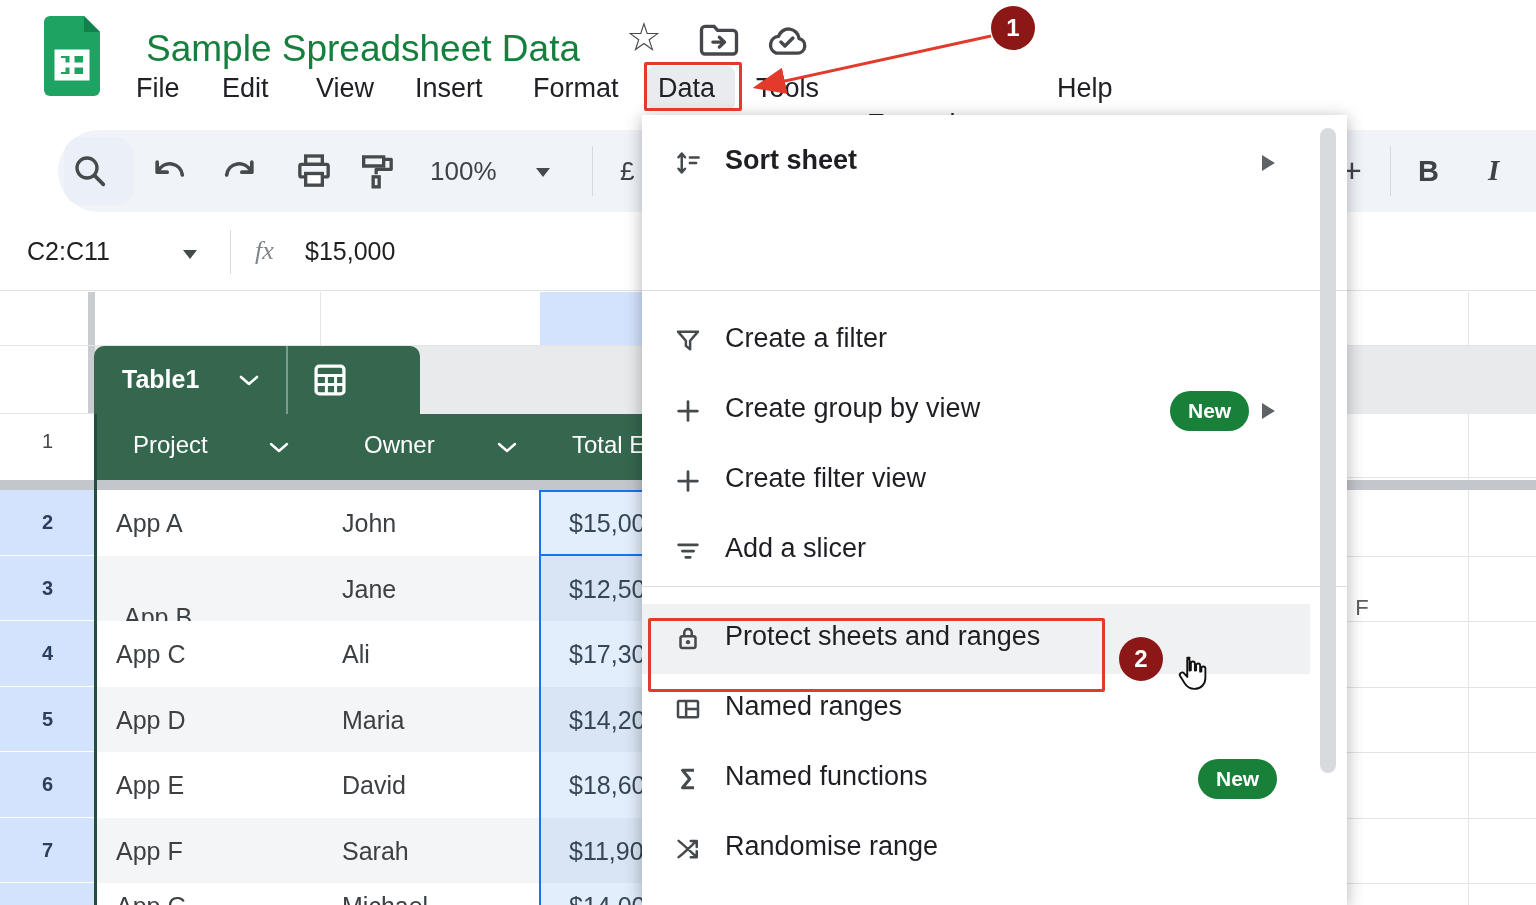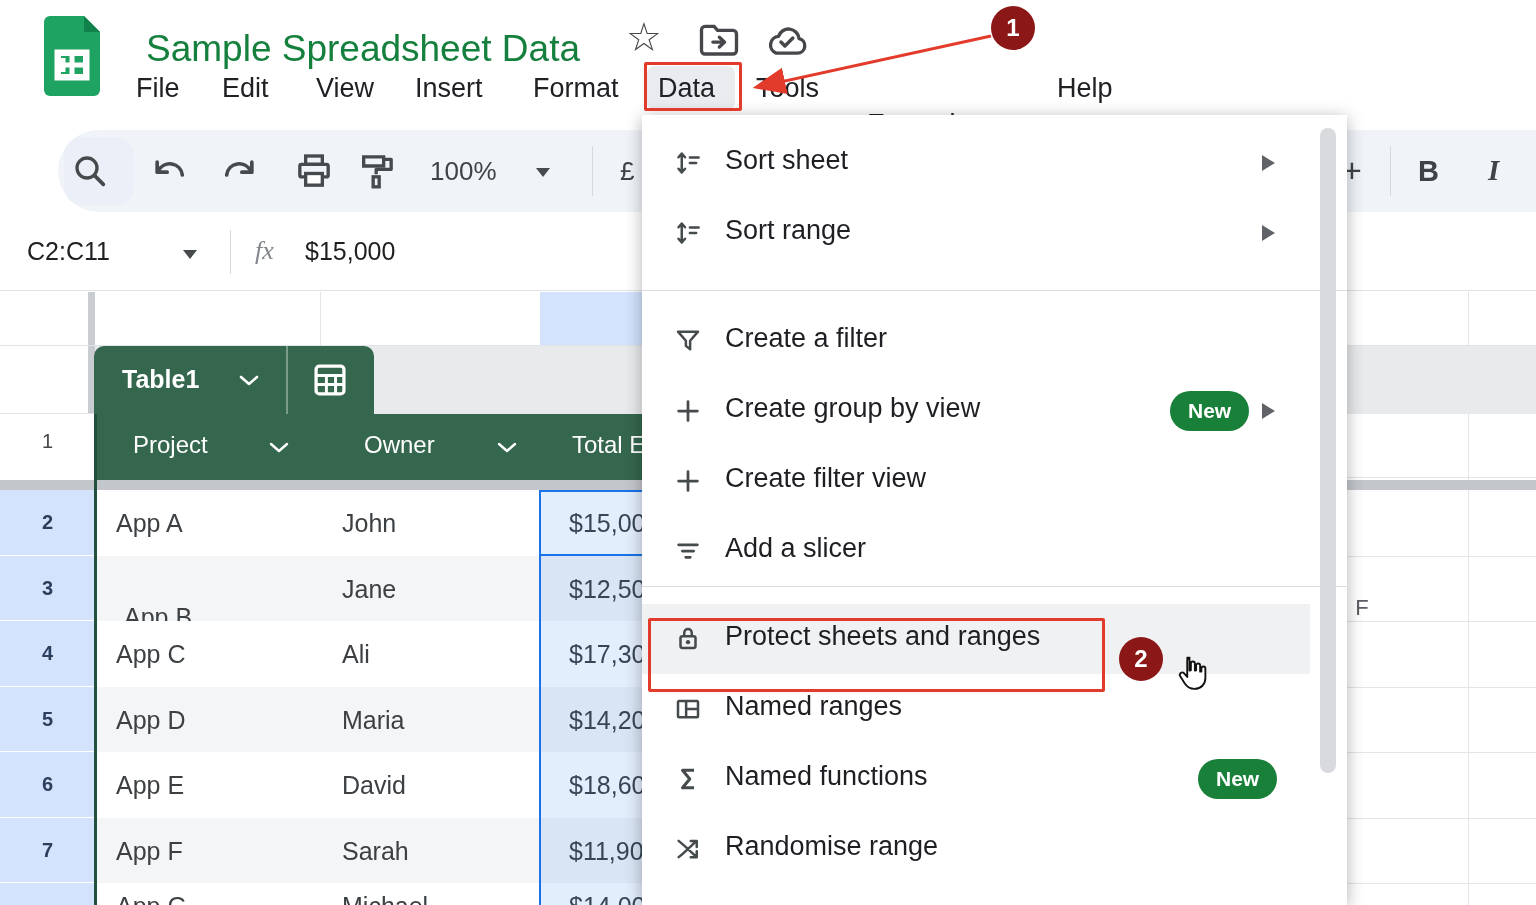--- a/index.html
+++ b/index.html
@@ -127,21 +127,21 @@
       <div class="abs" style="left: 540px; top: 1px; width: 110px; height: 53px; background: rgb(211, 227, 253);"></div>
       <div class="abs" style="left: 88px; top: 1px; width: 7px; height: 122px; background: rgb(201, 204, 209);"></div>
       <div class="abs colletter" style="left: 196px; width: 26px; text-align: center;">A</div>
       <div class="abs colletter" style="left: 420px; width: 26px; text-align: center;">B</div>
       <div class="abs colletter" style="left: 1349px; width: 26px; text-align: center;">F</div>
       <div class="abs gridline" style="left: 320px; top: 1px; width: 1px; height: 53px;"></div>
       <div class="abs gridline" style="left: 1468px; top: 1px; width: 1px; height: 614px;"></div>
       <div class="abs gridline" style="left: 0px; top: 54px; width: 1536px; height: 1px;"></div>
       <div class="abs" style="left: 95px; top: 55px; width: 1441px; height: 68px; background: rgb(232, 234, 236);"></div>
       <div class="abs gridline" style="left: 0px; top: 122px; width: 95px; height: 1px;"></div>
-      <div class="abs" style="left: 94px; top: 55px; width: 280px; height: 68px; background: rgb(53, 103, 78); border-radius: 10px 10px 0px 0px;">
+      <div class="abs" style="left: 94px; top: 55px; width: 326px; height: 68px; background: rgb(53, 103, 78); border-radius: 10px 10px 0px 0px;">
         <div class="abs" style="position: absolute; left: 28px; top: 19px; font-size: 25px; font-weight: 600; color: rgb(255, 255, 255);">Table1</div>
         <svg style="position:absolute;left:144px;top:28px;" width="22" height="14" viewBox="0 0 22 14">
           <path d="M3 3 l8 7 8-7" fill="none" stroke="#fff" stroke-width="2.6" stroke-linecap="round" stroke-linejoin="round"></path>
         </svg>
         <div style="position:absolute;left:192px;top:0;width:2px;height:68px;background:rgba(255,255,255,.35)"></div>
         <svg style="position:absolute;left:216px;top:16px;" width="40" height="36" viewBox="0 0 24 22">
           <rect x="3.5" y="2.5" width="17" height="17" rx="2" fill="none" stroke="#fff" stroke-width="2"></rect>
           <path d="M3.5 8.2 h17 M3.5 13.8 h17 M9.8 8.2 v11.3 M15.4 8.2 v11.3" stroke="#fff" stroke-width="1.8"></path>
         </svg>
       </div>
@@ -199,34 +199,26 @@
       <div class="abs celltext" style="left: 342px; top: 601px;">Michael</div>
       <div class="abs celltext" style="left: 569px; top: 601px;">$14,000</div>
       <div class="abs gridline" style="left: 1347px; top: 186px; width: 189px; height: 1px;"></div>
       <div class="abs" style="left: 540px; top: 199px; width: 110px; height: 415px; background: rgba(26, 115, 232, 0.12);"></div>
       <div class="abs" style="left: 539px; top: 199px; width: 2px; height: 415px; background: rgb(26, 115, 232);"></div>
       <div class="abs" style="left: 539px; top: 199px; width: 111px; height: 65.5px; border-top: 2.5px solid rgb(26, 115, 232); border-right: none; border-bottom: 2.5px solid rgb(26, 115, 232); border-left: 2.5px solid rgb(26, 115, 232); border-image: initial; box-sizing: border-box;"></div>
       <div class="abs" style="left: 94px; top: 123px; width: 2.5px; height: 491px; background: rgb(35, 80, 60);"></div>
     </div>
 
   <div class="abs" id="menu-panel">
-      <div class="abs mitem" style="top: 13px; background: transparent;">
+      <div class="abs mitem" style="top: 13px; background: transparent; font-weight: bold;">
         <svg width="30" height="30" viewBox="0 0 24 24" style="position: absolute; left: 31px; top: 20px;">
           <path d="M7 4.6 V19.4 M4.4 7.4 L7 4.4 L9.6 7.4 M4.4 16.6 L7 19.6 L9.6 16.6" fill="none" stroke="#454a4d" stroke-width="2" stroke-linecap="round" stroke-linejoin="round"></path>
           <path d="M13.5 7.5 h7 M13.5 12 h5" stroke="#454a4d" stroke-width="2" stroke-linecap="round"></path>
         </svg>
         <div class="abs mlabel">Sort sheet</div>
-        <div class="abs subarrow" style="left: 620px; top: 27px;"></div>
-      </div>
-      <div class="abs mitem" style="top: 83px; background: transparent;">
-        <svg width="30" height="30" viewBox="0 0 24 24" style="position: absolute; left: 31px; top: 20px;">
-          <path d="M7 4.6 V19.4 M4.4 7.4 L7 4.4 L9.6 7.4 M4.4 16.6 L7 19.6 L9.6 16.6" fill="none" stroke="#454a4d" stroke-width="2" stroke-linecap="round" stroke-linejoin="round"></path>
-          <path d="M13.5 7.5 h7 M13.5 12 h5" stroke="#454a4d" stroke-width="2" stroke-linecap="round"></path>
-        </svg>
-        <div class="abs mlabel">Sort range</div>
         <div class="abs subarrow" style="left: 620px; top: 27px;"></div>
       </div>
       <div class="abs mdivider" style="top: 175px;"></div>
       <div class="abs mitem" style="top: 191px; background: transparent;">
         <svg width="30" height="30" viewBox="0 0 24 24" style="position: absolute; left: 31px; top: 20px;">
           <path d="M4 4.5 h16 L13.7 11.8 V18.6 l-3.4-2.7 V11.8 Z" fill="none" stroke="#454a4d" stroke-width="2" stroke-linejoin="round"></path>
         </svg>
         <div class="abs mlabel">Create a filter</div>
       </div>
       <div class="abs mitem" style="top: 261px; background: transparent;">

